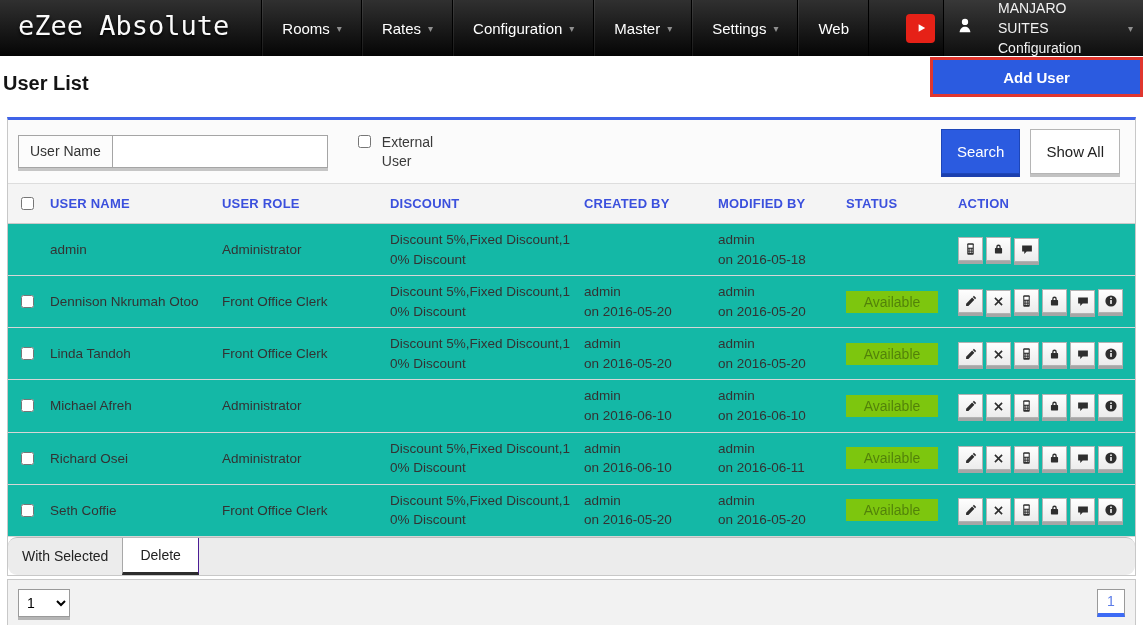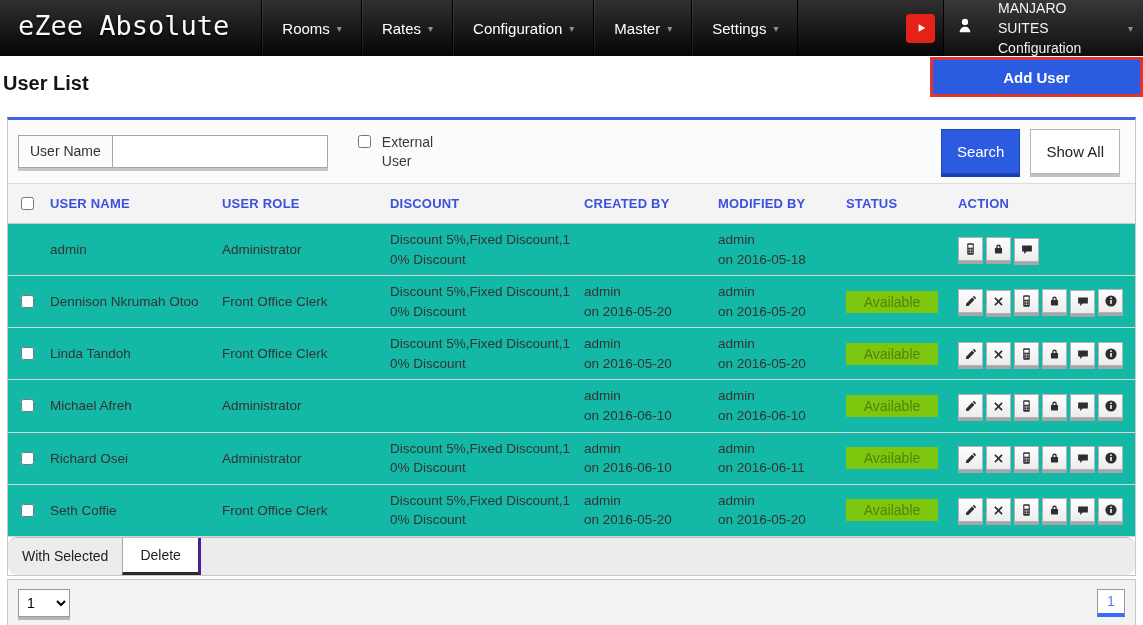--- a/index.html
+++ b/index.html
@@ -61,21 +61,21 @@
   .two-line div{line-height:1.45;}
   .status-badge{display:inline-block;background:var(--status_green);color:rgba(0,0,0,.35);font-size:14px;
                 width:92px;text-align:center;padding:3px 0;}
   .act-btn{display:inline-flex;align-items:center;justify-content:center;width:25px;height:24px;margin-right:3px;
            border:1px solid #b3b3b3;background:linear-gradient(#fefefe,#ececec);box-shadow:0 3px 0 #a6a6a6;cursor:pointer;}
   .act-btn svg{display:block;}
 
   
   .tabs-strip{background:#ececec;border-top:1px solid #bbb;height:38px;display:flex;align-items:stretch;border-radius:9px;}
   .with-selected{display:flex;align-items:center;padding:0 14px;font-size:14px;color:#222;}
-  .delete-tab{background:#fff;border-left:1px solid #a8a8a8;border-right:3px solid #4c1d95;border-bottom:3px solid #2c2c2c;
+  .delete-tab{background:#fff;border-left:1px solid #a8a8a8;border-right:1px solid #4c1d95;border-bottom:3px solid #2c2c2c;
               display:flex;align-items:center;padding:0 17px;font-size:14px;color:#222;cursor:pointer;}
 
   
   .pagination-bar{margin:3px 7px 0;border:1px solid var(--panel_border);background:#f2f2f2;height:48px;
                   display:flex;align-items:center;padding:0 10px;position:relative;}
   select{font-family:"Liberation Sans",sans-serif;font-size:14px;border:1px solid #9a9a9a;background:#fff;
          padding:4px 4px;box-shadow:0 3px 0 #b5b5b5;min-width:52px;}
   .center-group{position:absolute;left:50%;transform:translateX(-50%);display:flex;align-items:center;gap:8px;
                 font-size:14.5px;color:#222;}
   .page-btn{margin-left:auto;width:28px;height:28px;background:#fff;border:1px solid #9a9a9a;
@@ -100,20 +100,23 @@
         <span>Configuration</span>
         <span class="caret">▾</span>
       </div>
       <div class="nav-item">
         <span>Master</span>
         <span class="caret">▾</span>
       </div>
       <div class="nav-item">
         <span>Settings</span>
         <span class="caret">▾</span>
+      </div>
+      <div class="nav-item">
+        <span>Web</span>
       </div>
     </div>
   <div class="nav-right">
     <div class="yt-wrap">
       <span class="yt-icon">
         <svg width="16" height="16" viewBox="0 0 16 16">
             <path d="M5.6 4.2v7.6l6.6-3.8z" fill="#fff"></path>
           </svg>
       </span>
     </div>

